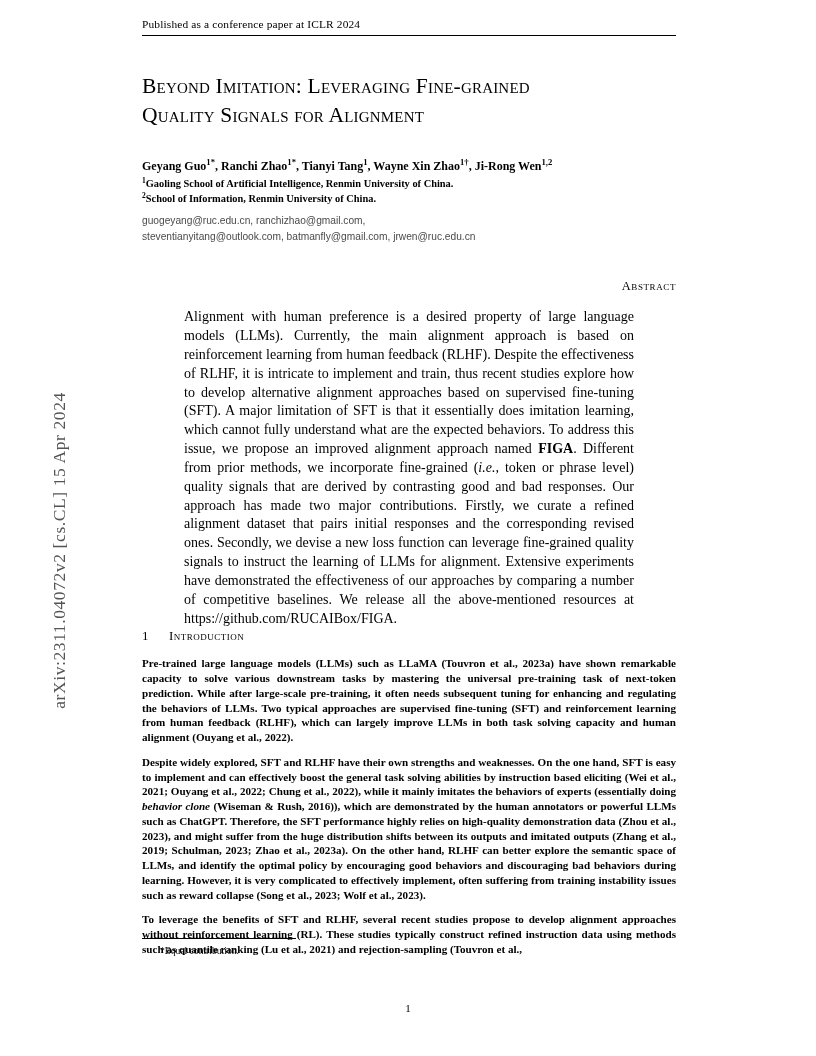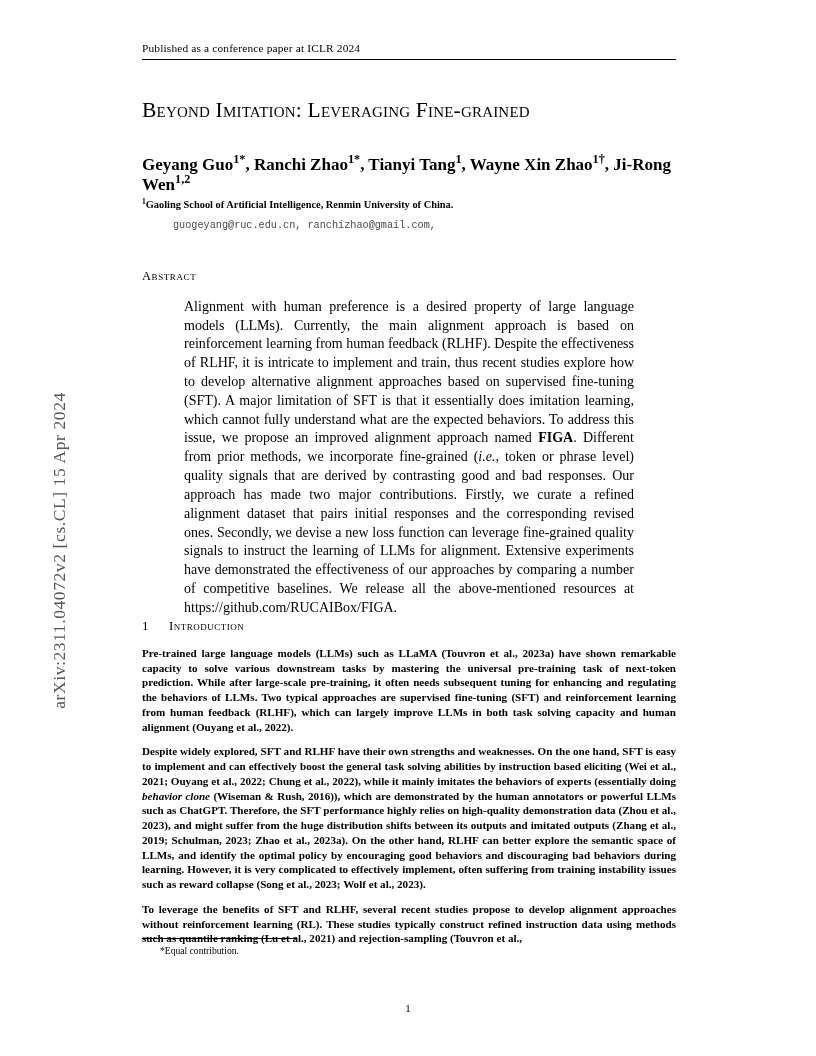--- a/index.html
+++ b/index.html
@@ -30,57 +30,56 @@
     font-family: "Liberation Serif", serif;
     font-size: 17.5px;
     letter-spacing: 0.6px;
     color: #555555;
     text-align: center;
     white-space: nowrap;
   }
   .content {
     position: absolute;
     left: 142px;
-    top: 42px;
+    top: 18px;
     width: 534px;
   }
   .runhead {
     font-size: 11.4px;
     letter-spacing: 0.15px;
     padding-bottom: 5px;
     border-bottom: 0.9px solid #000;
     margin-bottom: 36px;
   }
   .title {
     font-size: 21.5px;
     letter-spacing: 0.2px;
     line-height: 1.33;
     margin-bottom: 30px;
   }
   .title .sc { font-variant: small-caps; }
   .authors {
-    font-size: 17px;
+    font-size: 12px;
     font-weight: bold;
     margin-bottom: 3px;
   }
   .affil {
     font-size: 10.4px;
     line-height: 1.42;
     font-weight: bold;
   }
   .emails {
-    font-family: Liberation Mono, monospace;
+    font-family: Liberation Sans, sans-serif;
     font-size: 10.2px;
     color: #4a4a4a;
     line-height: 1.6;
     margin-top: 6px;
-    margin-left: 31px;
   }
   .abstract-head {
-    text-align: left;
+    text-align: right;
     font-variant: small-caps;
     font-size: 12.4px;
     letter-spacing: 0.6px;
     margin-top: 34px;
     margin-bottom: 14px;
   }
   .abstract-body {
     margin: 0 42px;
     font-size: 14px;
     line-height: 1.345;
@@ -137,31 +136,36 @@
 <div class="page">
 
   <div class="arxiv-stamp">arXiv:2311.04072v2  [cs.CL]  15 Apr 2024</div>
 
   <div class="content">
 
     <div class="runhead">Published as a conference paper at ICLR 2024</div>
 
     <div class="title">
       <div class="sc">Beyond Imitation:   Leveraging Fine-grained</div>
+      <div class="sc">Quality Signals for Alignment</div>
     </div>
 
     <div class="authors">
       Geyang Guo<sup>1</sup><sup>*</sup>, Ranchi Zhao<sup>1</sup><sup>*</sup>, Tianyi Tang<sup>1</sup>, Wayne Xin Zhao<sup>1</sup><sup>†</sup>, Ji-Rong Wen<sup>1,2</sup>
     </div>
     <div class="affil">
       <sup>1</sup>Gaoling School of Artificial Intelligence, Renmin University of China.
     </div>
+    <div class="affil">
+      <sup>2</sup>School of Information, Renmin University of China.
+    </div>
 
     <div class="emails">
       <div>guogeyang@ruc.edu.cn, ranchizhao@gmail.com,</div>
+      <div>steventianyitang@outlook.com, batmanfly@gmail.com, jrwen@ruc.edu.cn</div>
     </div>
 
     <div class="abstract-head">Abstract</div>
     <div class="abstract-body">
       Alignment with human preference is a desired property of large language models (LLMs). Currently, the main alignment approach is based on reinforcement learning from human feedback (RLHF). Despite the effectiveness of RLHF, it is intricate to implement and train, thus recent studies explore how to develop alternative alignment approaches based on supervised fine-tuning (SFT). A major limitation of SFT is that it essentially does imitation learning, which cannot fully understand what are the expected behaviors. To address this issue, we propose an improved alignment approach named <b>FIGA</b>. Different from prior methods, we incorporate fine-grained (<i>i.e.,</i> token or phrase level) quality signals that are derived by contrasting good and bad responses. Our approach has made two major contributions. Firstly, we curate a refined alignment dataset that pairs initial responses and the corresponding revised ones. Secondly, we devise a new loss function can leverage fine-grained quality signals to instruct the learning of LLMs for alignment. Extensive experiments have demonstrated the effectiveness of our approaches by comparing a number of competitive baselines. We release all the above-mentioned resources at https://github.com/RUCAIBox/FIGA.
     </div>
 
     <div class="section-head">
       <span class="num">1</span><span>Introduction</span>
     </div>

